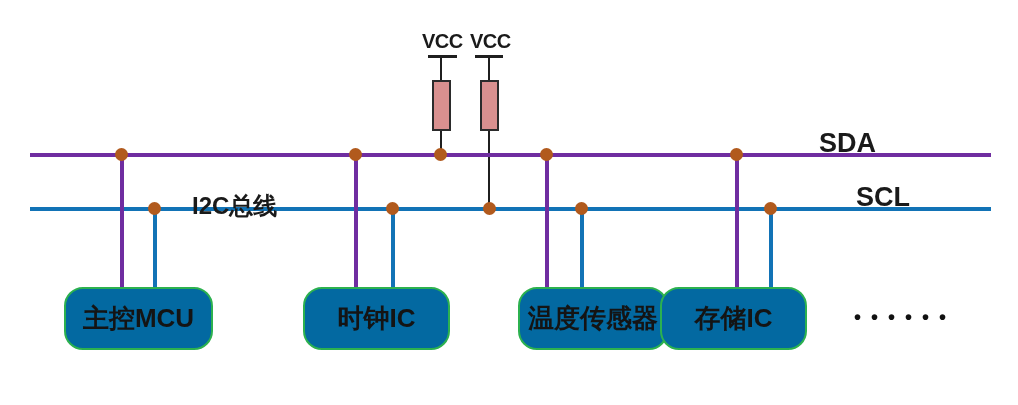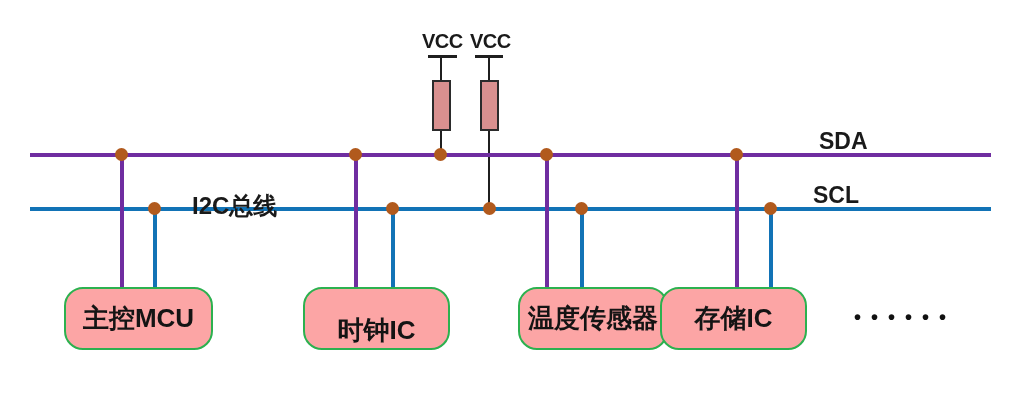--- a/index.html
+++ b/index.html
@@ -16,31 +16,31 @@
   .dot {
     position:absolute; width:13px; height:13px; border-radius:50%;
     background:#b15a1d;
   }
   .resistor {
     position:absolute; width:19px; height:51px; box-sizing:border-box;
     background:#d9908f; border:2px solid #2b2b2b;
   }
   .device {
     position:absolute; top:287px; height:63px; box-sizing:border-box;
-    background:#fca5a5; border:2px solid #2cb14f; border-radius:19px;
+    background:#0369a1; border:2px solid #2cb14f; border-radius:19px;
     display:flex; align-items:center; justify-content:center;
     font-size:26px; font-weight:600; color:#141414; white-space:nowrap;
   }
   .lbl {
     position:absolute; color:#1a1a1a; white-space:nowrap; line-height:1;
     font-weight:600;
   }
   .lbl-vcc   { font-size:20px; font-weight:700; letter-spacing:-0.5px; }
   .lbl-bus   { font-size:24px; }
-  .lbl-wire  { font-size:23px; }
+  .lbl-wire  { font-size:27px; }
   .lbl-pull  { font-size:21px; }
   .ellipsis  {
     position:absolute; font-size:20px; font-weight:700; color:#111;
     letter-spacing:10px; line-height:1; white-space:nowrap;
   }
 </style>
 </head>
 <body>
 
 <div class="stage">
@@ -75,26 +75,26 @@
   <div class="dot" style="left:148px; top:202px;"></div>
   <div class="dot" style="left:386px; top:202px;"></div>
   <div class="dot" style="left:483px; top:202px;"></div>
   <div class="dot" style="left:575px; top:202px;"></div>
   <div class="dot" style="left:764px; top:202px;"></div>
 
   <div class="lbl lbl-vcc" style="left:422px; top:31px;">VCC</div>
   <div class="lbl lbl-vcc" style="left:470px; top:31px;">VCC</div>
   <div class="lbl lbl-bus" style="left:192px; top:169px;margin-top:25px;">I2C总线</div>
   <div class="lbl lbl-wire" style="left:819px; top:130px;">SDA</div>
-  <div class="lbl lbl-wire" style="left:813px; top:184px;">SCL</div>
+  <div class="lbl lbl-wire" style="left:856px; top:184px;">SCL</div>
 
   <div class="device" style="left:64px;  width:149px;">
     <span>主控MCU</span>
   </div>
-  <div class="device" style="left:303px; width:147px;align-items:flex-end;">
+  <div class="device" style="left:303px; width:147px;">
     <span>时钟IC</span>
   </div>
   <div class="device" style="left:518px; width:150px;">
     <span>温度传感器</span>
   </div>
   <div class="device" style="left:660px; width:147px;">
     <span>存储IC</span>
   </div>
 
   <div class="ellipsis" style="left:854px; top:307px;">••••••</div>

